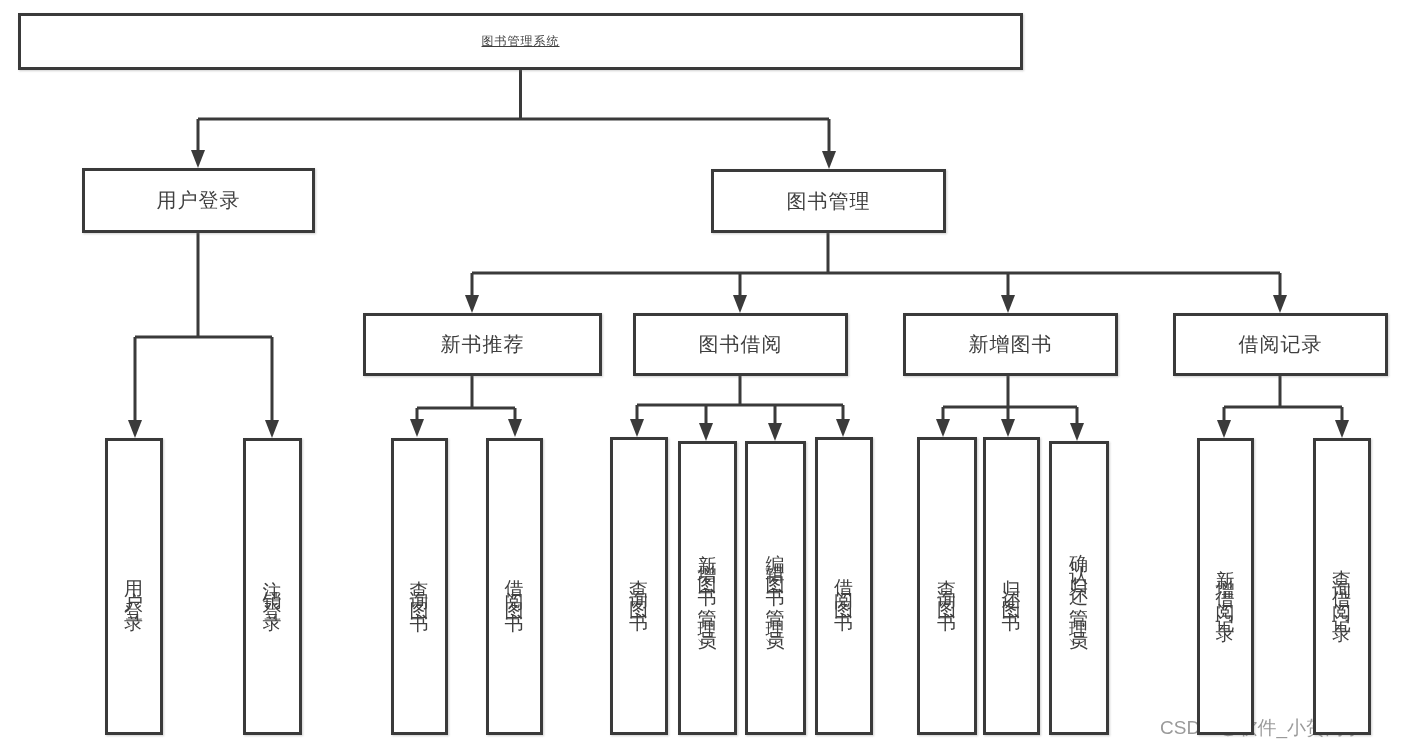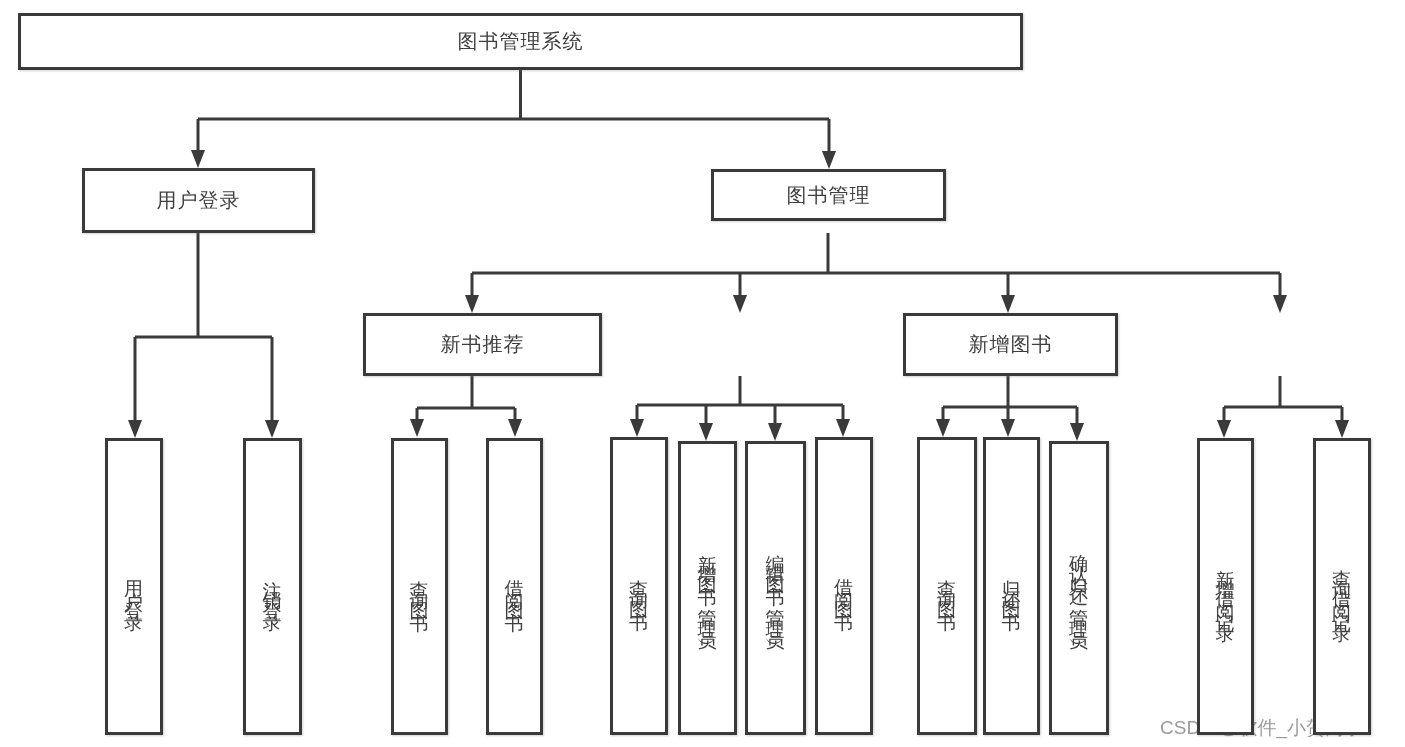--- a/index.html
+++ b/index.html
@@ -27,21 +27,21 @@
     justify-content: center;
     z-index: 2;
     box-shadow: 1px 1px 2px rgba(120,120,120,0.35);
   }
   .hbox span {
     font-size: 20px;
     color: #3f3f3f;
     letter-spacing: 1px;
     white-space: nowrap;
   }
-  .root-box span { font-size: 20px; }
+  .root-box span { font-size: 12px; text-decoration: underline; }
   .vbox span {
     writing-mode: vertical-rl;
     text-orientation: mixed;
     font-size: 19px;
     color: #3f3f3f;
     letter-spacing: 11px;
     line-height: 1;
   }
   .watermark {
     position: absolute;
@@ -108,29 +108,35 @@
 
   <div class="watermark">CSDN @软件_小贺同学</div>
 
   <div class="box hbox root-box" style="left:18px; top:13px; width:1005px; height:57px;">
     <span>图书管理系统</span>
   </div>
 
   <div class="box hbox" style="left:82px; top:168px; width:233px; height:65px;">
     <span>用户登录</span>
   </div>
-  <div class="box hbox" style="left:711px; top:169px; width:235px; height:52px;">
+  <div class="box hbox" style="left:711px; top:169px; width:235px; height:64px;">
     <span>图书管理</span>
   </div>
 
   <div class="box hbox" style="left:363px; top:313px; width:239px; height:63px;">
     <span>新书推荐</span>
   </div>
+  <div class="box hbox" style="left:633px; top:313px; width:215px; height:63px;">
+    <span>图书借阅</span>
+  </div>
   <div class="box hbox" style="left:903px; top:313px; width:215px; height:63px;">
     <span>新增图书</span>
+  </div>
+  <div class="box hbox" style="left:1173px; top:313px; width:215px; height:63px;">
+    <span>借阅记录</span>
   </div>
 
   <div class="box vbox" style="left:105px; top:438px; width:58px; height:297px;">
     <span>用户登录</span>
   </div>
   <div class="box vbox" style="left:243px; top:438px; width:59px; height:297px;">
     <span>注销登录</span>
   </div>
 
   <div class="box vbox" style="left:391px; top:438px; width:57px; height:297px;">

